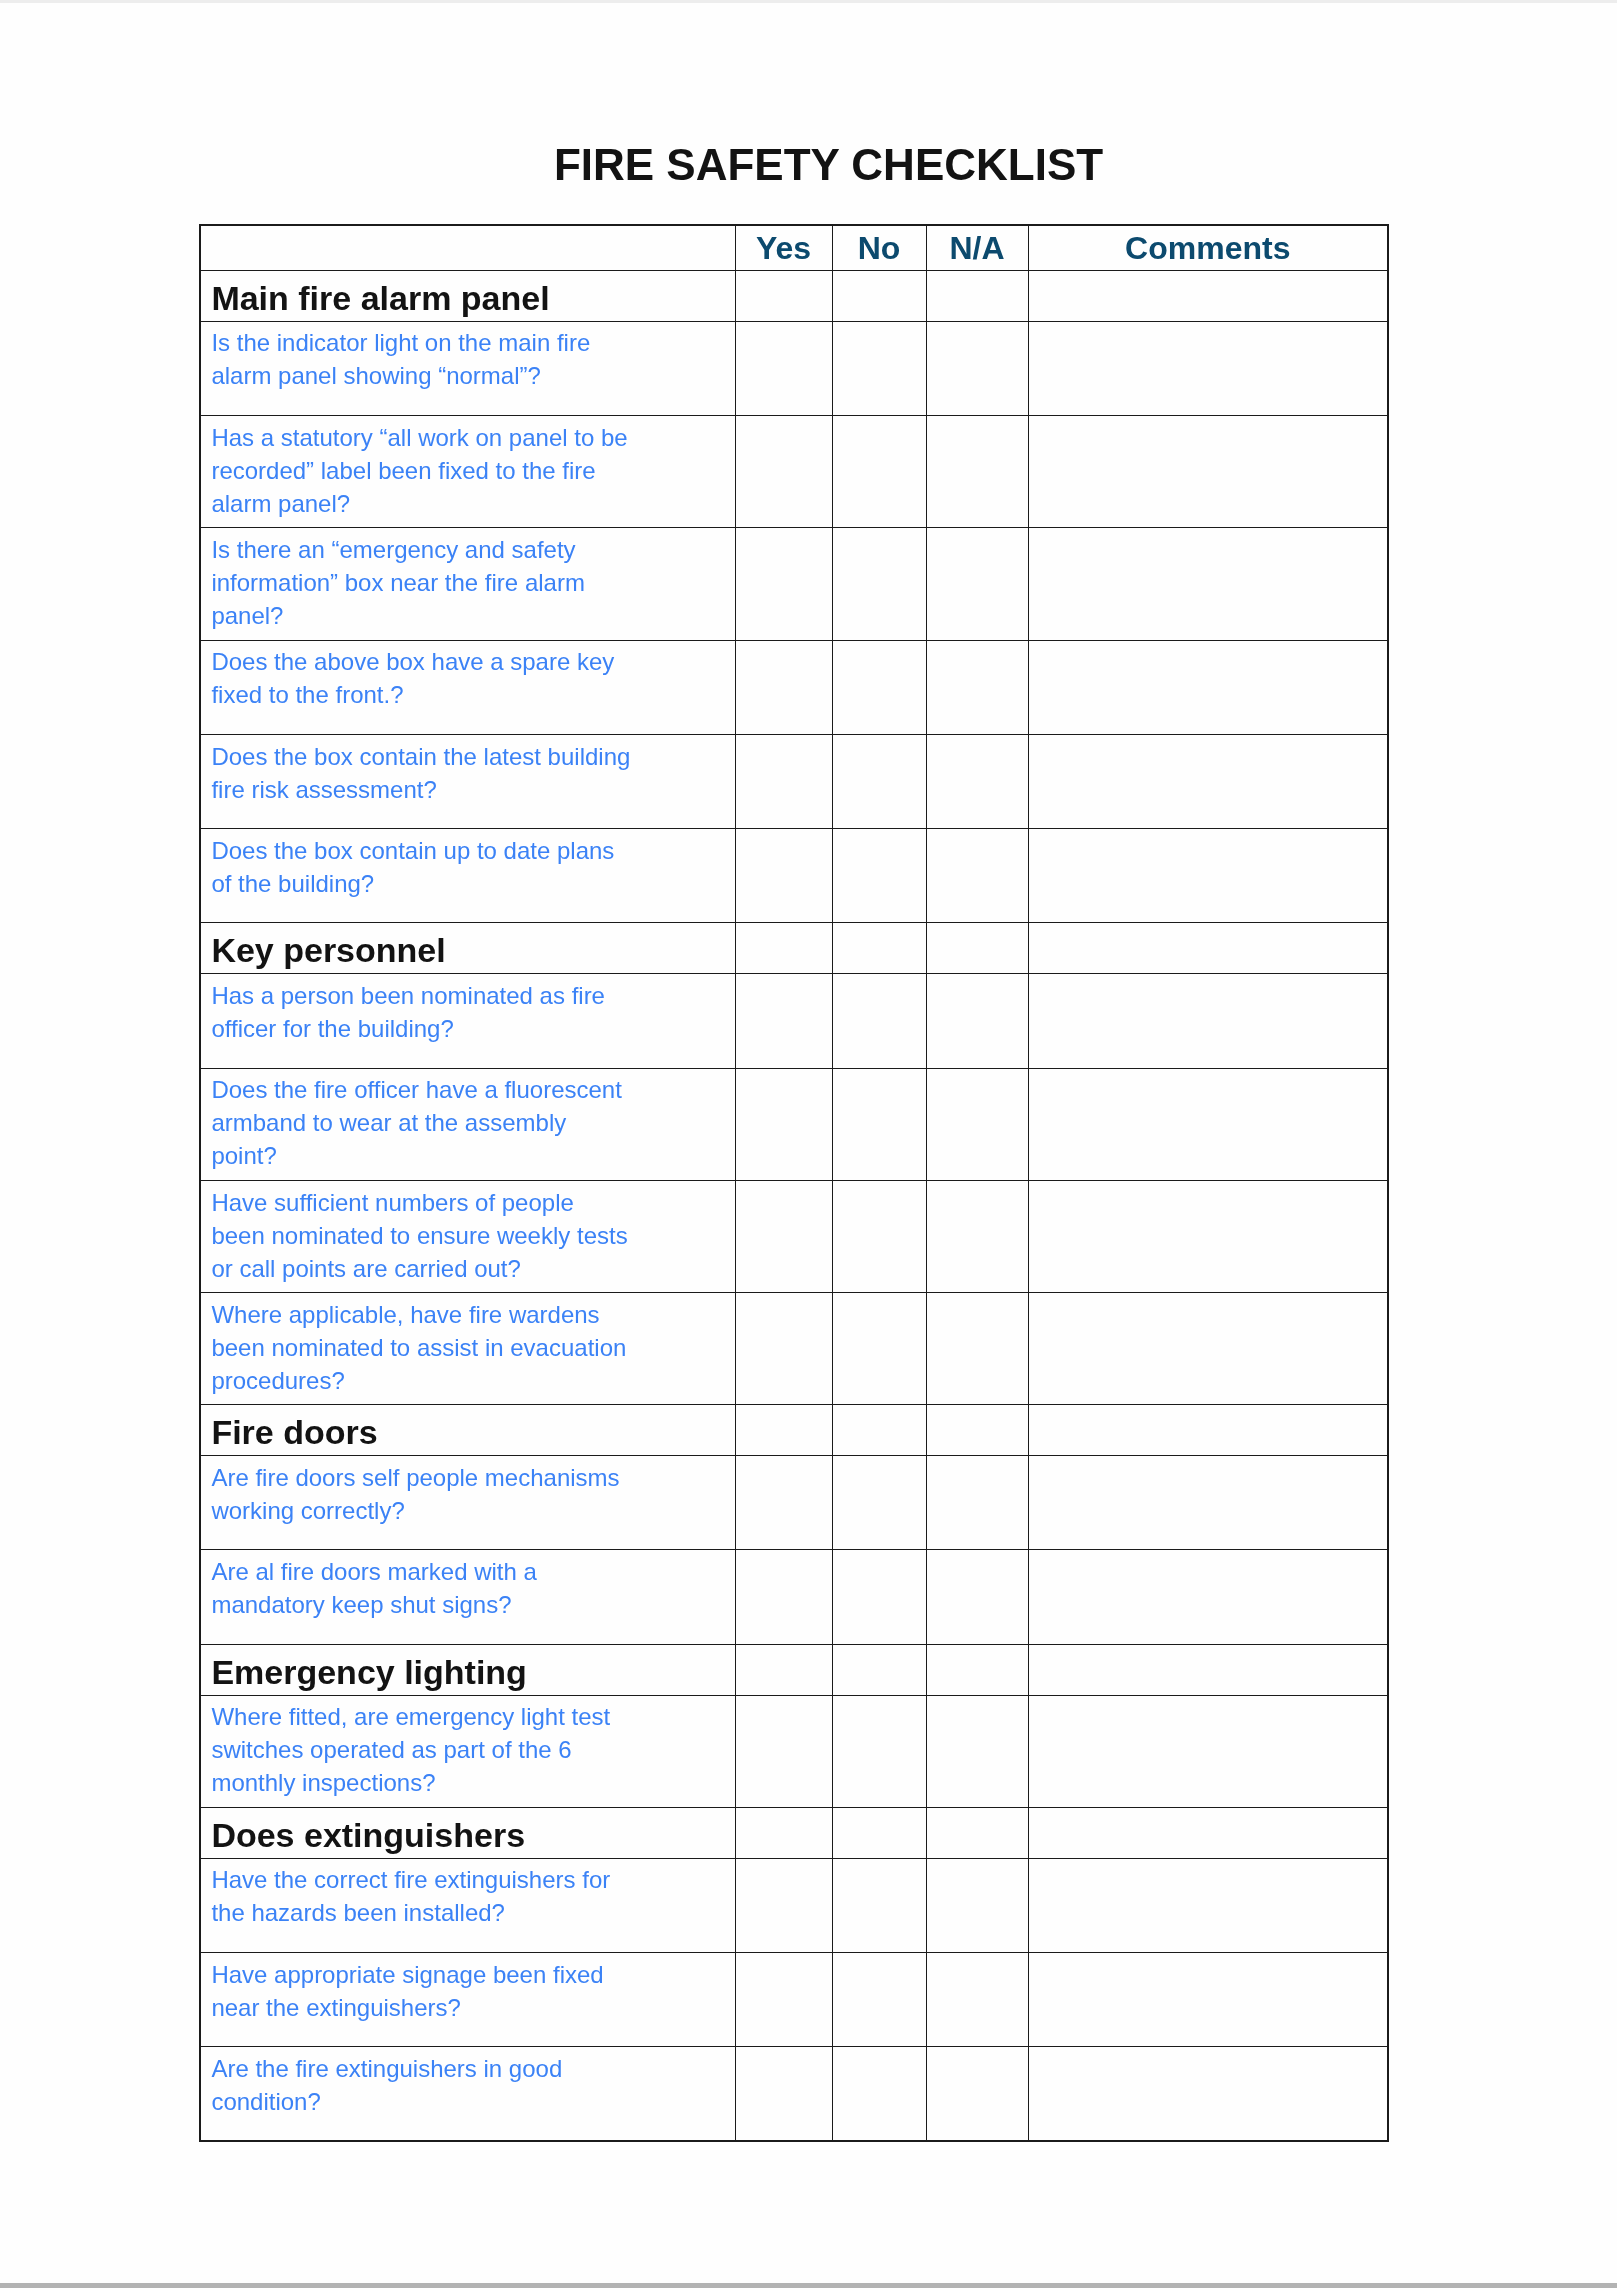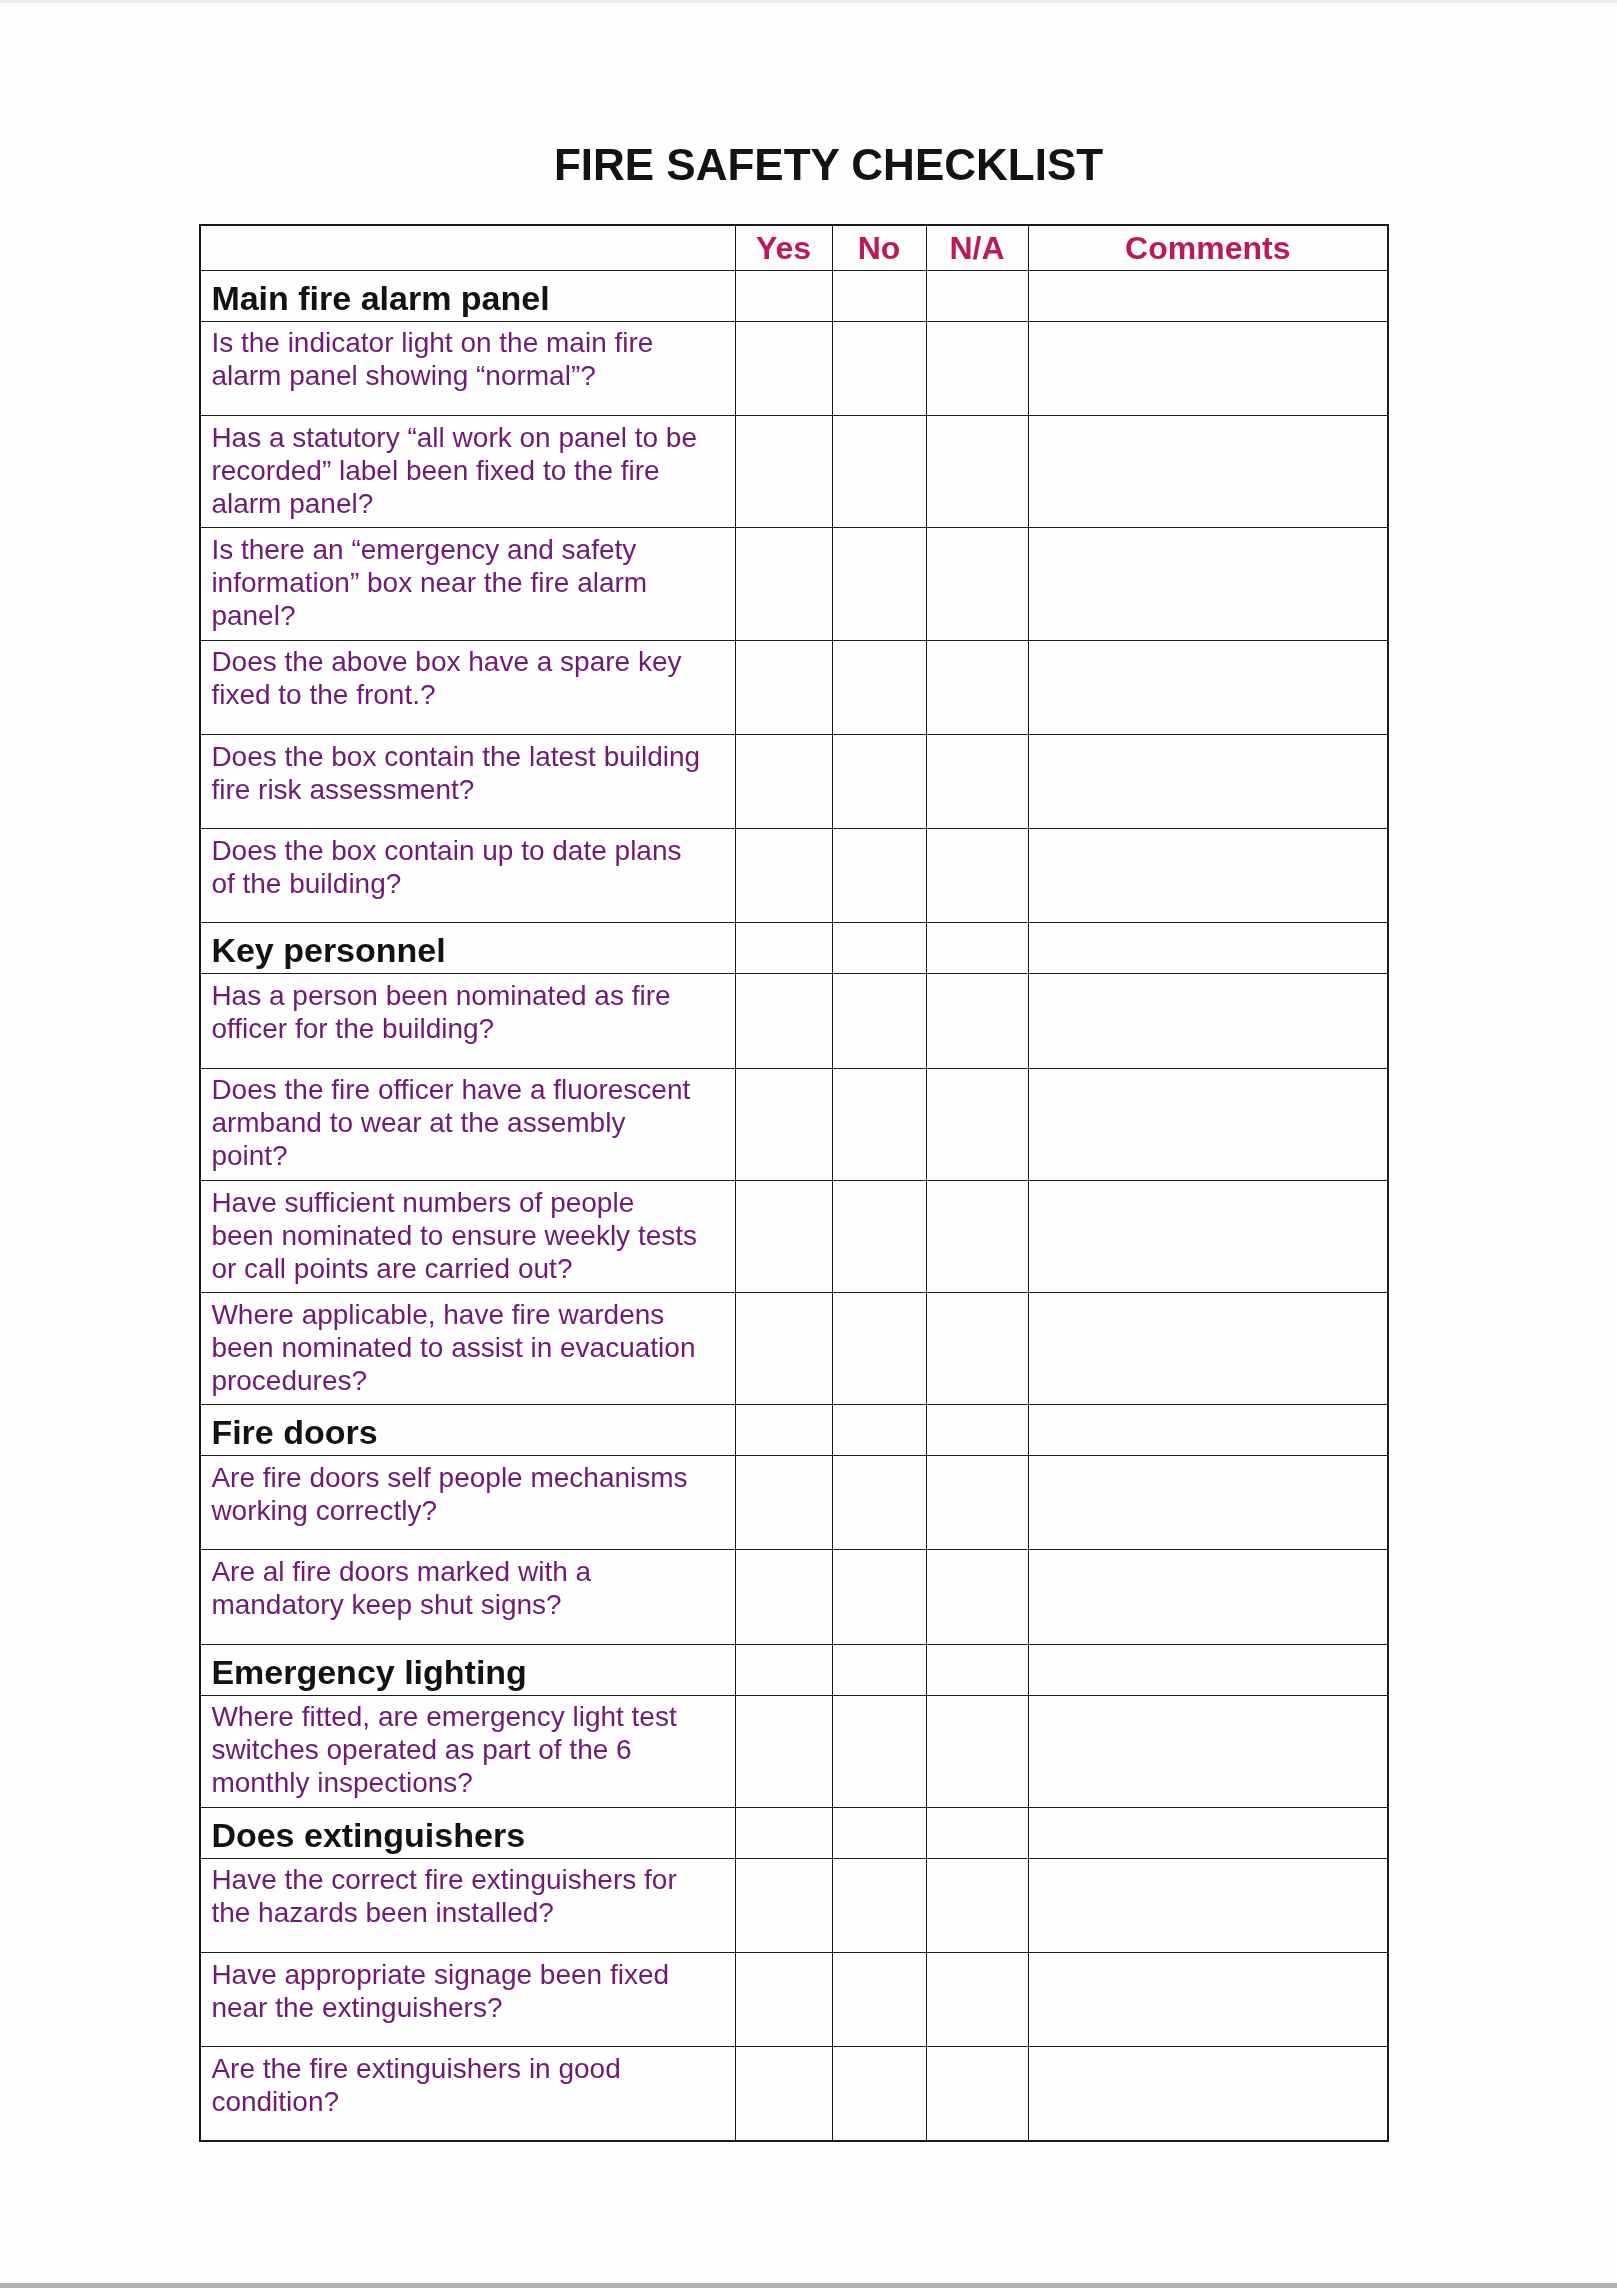--- a/index.html
+++ b/index.html
@@ -59,34 +59,34 @@
     border: 1.9px solid #1b1b1b;
     background: #fefefe;
   }
   table.checklist th {
     height: 44px;
     padding: 0 3.8px;
     font-size: 32px;
     font-weight: 700;
     text-align: center;
     vertical-align: middle;
-    color: #be185d;
+    color: #0c4a6e;
   }
   td.q {
     vertical-align: top;
     text-align: left;
     padding: 4.7px 11.4px 7.6px 10.4px;
     white-space: pre-line;
   }
   td.q.question {
     height: 81px;
-    font-size: 28px;
+    font-size: 24px;
     line-height: 33px;
     font-weight: 400;
-    color: #701a75;
+    color: #3b82f6;
   }
   td.q.section {
     height: 38px;
     font-size: 34px;
     line-height: 40px;
     font-weight: 700;
     padding-top: 7px;
     padding-bottom: 2.8px;
     color: #131313;
   }

